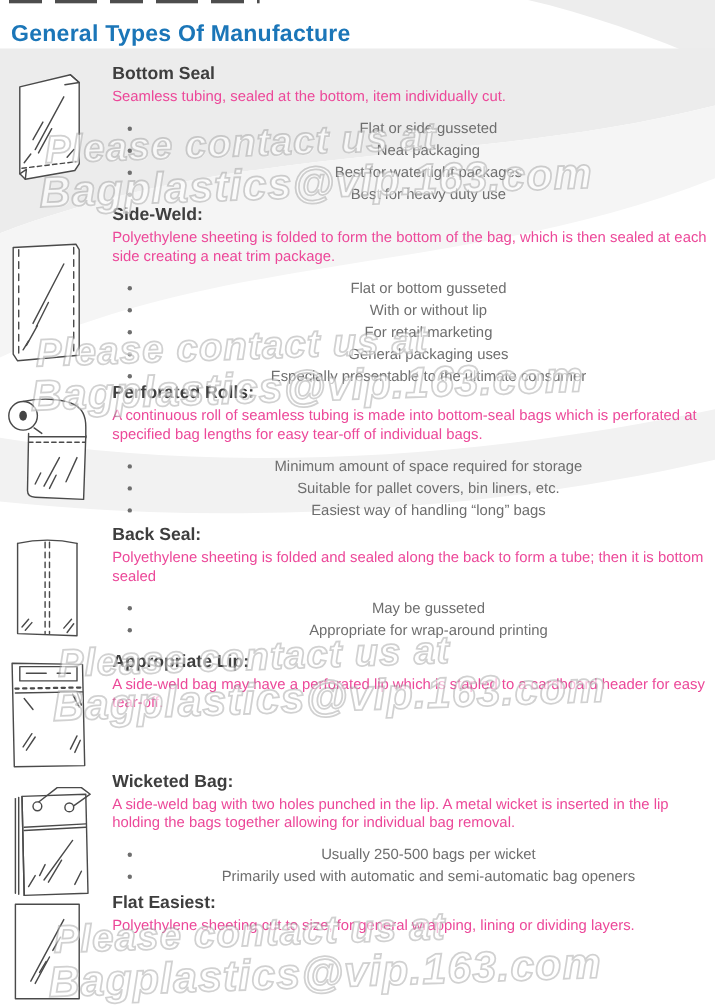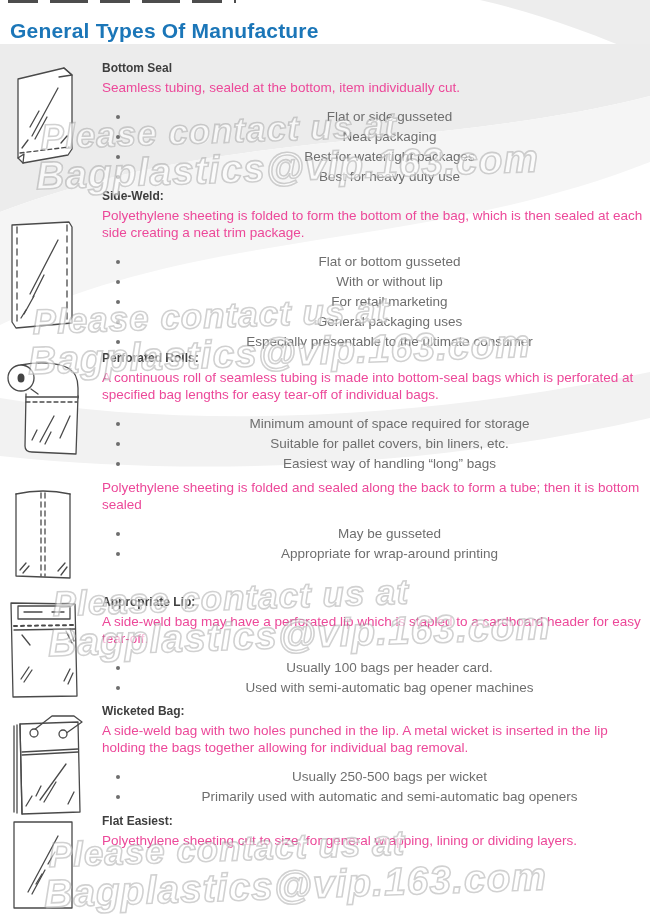--- a/index.html
+++ b/index.html
@@ -17,21 +17,21 @@
     background:repeating-linear-gradient(90deg,#4d4d4d 0 30px,transparent 30px 42px,#4d4d4d 42px 80px,transparent 80px 92px);
   }
   
   .page-title{
     position:absolute;top:5px;left:10px;z-index:2;
     font-size:21px;font-weight:bold;color:#1b76b8;letter-spacing:0.2px;
   }
   
   .sec{position:absolute;left:102px;width:545px;z-index:2;}
   .sec h2{
-    margin:0 0 3px 0;font-size:12px;font-weight:bold;color:#3e3e3e;line-height:16px;
+    margin:0 0 3px 0;font-size:16px;font-weight:bold;color:#3e3e3e;line-height:16px;
   }
   .sec p{
     margin:0;font-size:13.5px;color:#ec4899;line-height:17px;
   }
   .sec ul{
     margin:13px 0 0 0;padding:0 0 0 29px;list-style:disc;text-align:center;
   }
   .sec li{
     font-size:13.5px;color:#6e6e6e;line-height:16.5px;margin:0 0 3.5px 0;padding-left:1px;
   }
@@ -143,20 +143,21 @@
     <path d="M6,8 Q33,2 60,8"></path>
     <path d="M31,7 L31,90" stroke-dasharray="5 4"></path>
     <path d="M35,7 L35,90" stroke-dasharray="5 4"></path>
     <path d="M10,84 L16,77"></path>
     <path d="M13,87 L19,80"></path>
     <path d="M48,85 L55,77"></path>
     <path d="M51,89 L57,81"></path>
   </svg>
 </figure>
 <section class="sec" style="top:479px">
+  <h2>Back Seal:</h2>
   <p>Polyethylene sheeting is folded and sealed along the back to form a tube; then it is bottom sealed</p>
   <ul>
     <li>May be gusseted</li>
     <li>Appropriate for wrap-around printing</li>
   </ul>
 </section>
 
 <figure class="illus" style="top:599px;left:8px">
   <svg width="72" height="100" viewBox="0 0 72 100" fill="none" stroke="#4a4a4a" stroke-width="1.3" stroke-linecap="round" stroke-linejoin="round">
     <path d="M3,4 L67,5 L69,97 L5,98 Z" fill="#ffffff"></path>
@@ -170,24 +171,20 @@
     <path d="M62,30 L66,42"></path>
     <path d="M13,80 L21,68"></path>
     <path d="M16,83 L24,71"></path>
     <path d="M56,82 L62,70"></path>
     <path d="M60,85 L65,74"></path>
   </svg>
 </figure>
 <section class="sec" style="top:594px">
   <h2>Appropriate Lip:</h2>
   <p>A side-weld bag may have a perforated lip which is stapled to a cardboard header for easy tear-off.</p>
-  <ul>
-    <li>Usually 100 bags per header card.</li>
-    <li>Used with semi-automatic bag opener machines</li>
-  </ul>
 </section>
 
 <figure class="illus" style="top:712px;left:8px">
   <svg width="76" height="104" viewBox="0 0 76 104" fill="none" stroke="#4a4a4a" stroke-width="1.3" stroke-linecap="round" stroke-linejoin="round">
     <path d="M12,12 L70,10 L72,100 L14,102 Z" fill="#ffffff"></path>
     <path d="M6,14 L6,100"></path>
     <path d="M9,13 L9,101"></path>
     <path d="M12,12 L14,102"></path>
     <path d="M26,18 L44,4 L66,4 L74,10 L57,22"></path>
     <circle cx="26" cy="21" r="4" fill="#ffffff"></circle>

